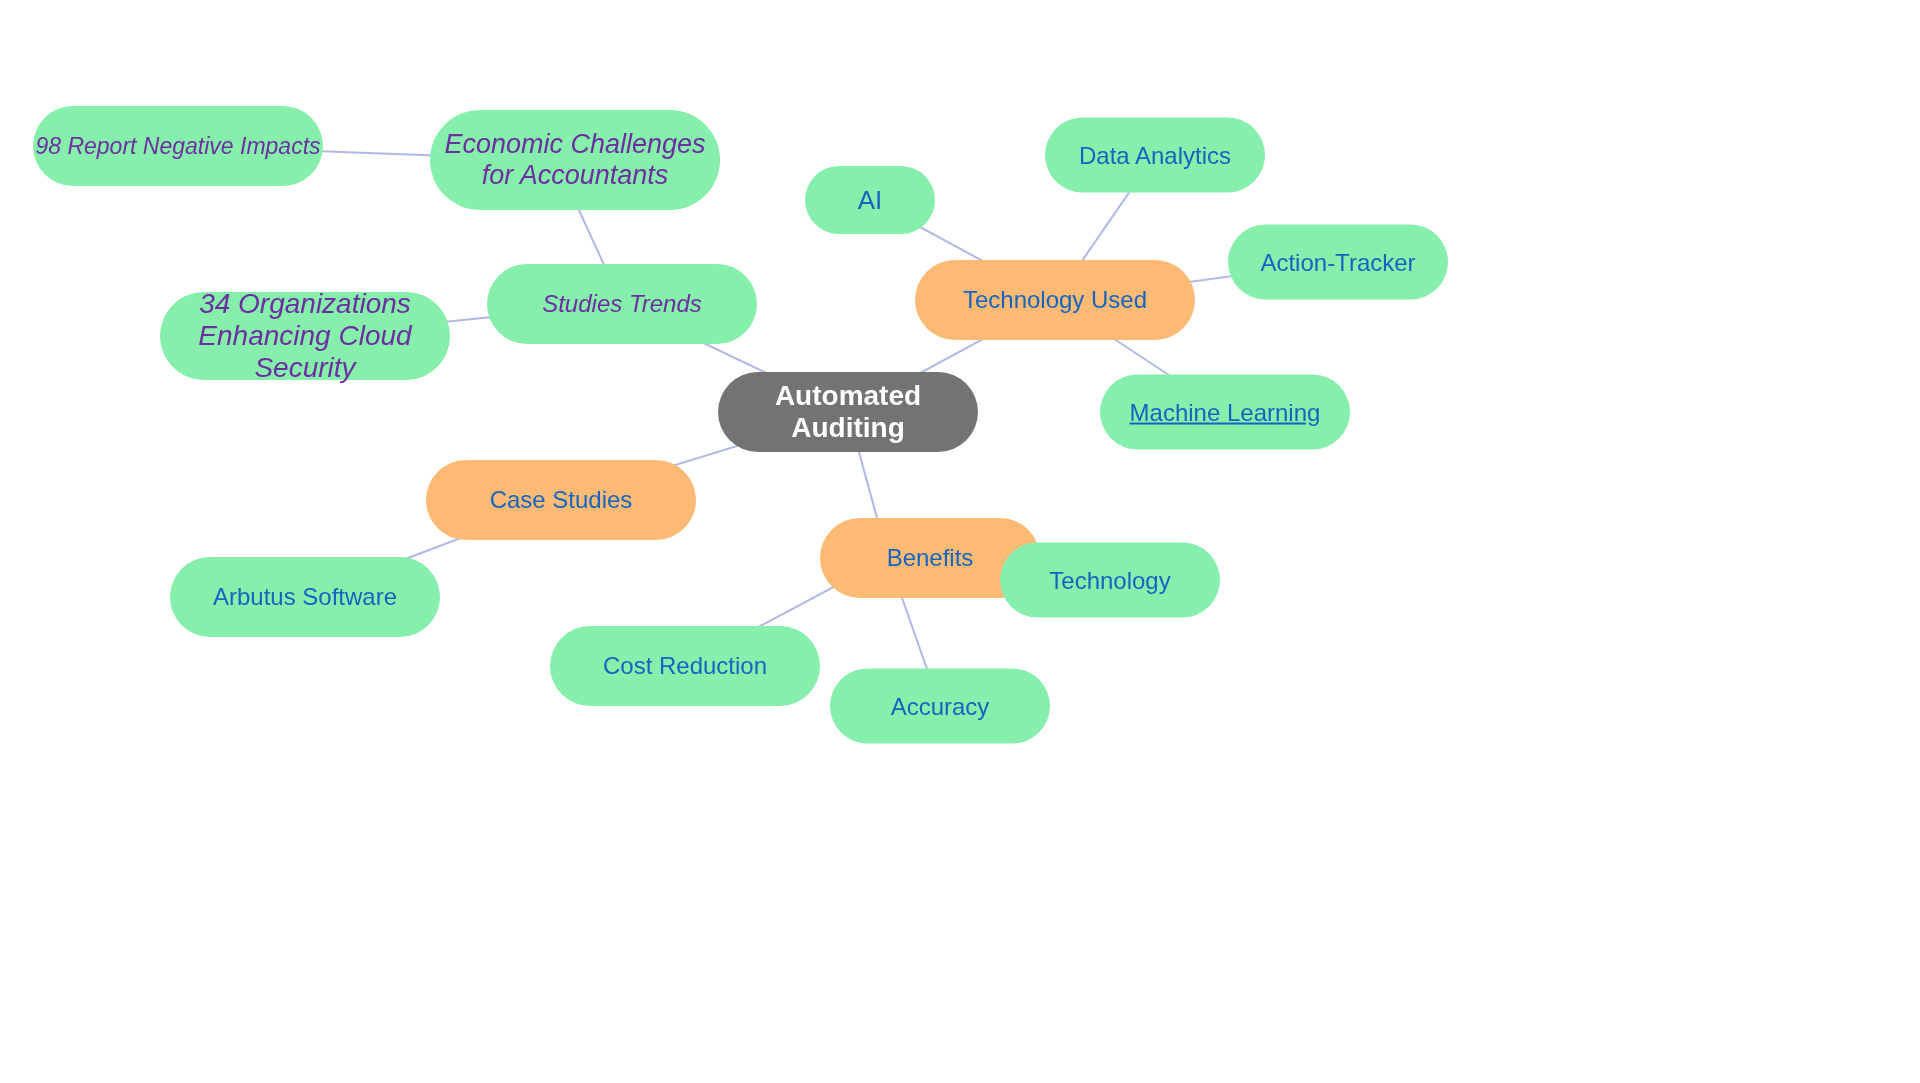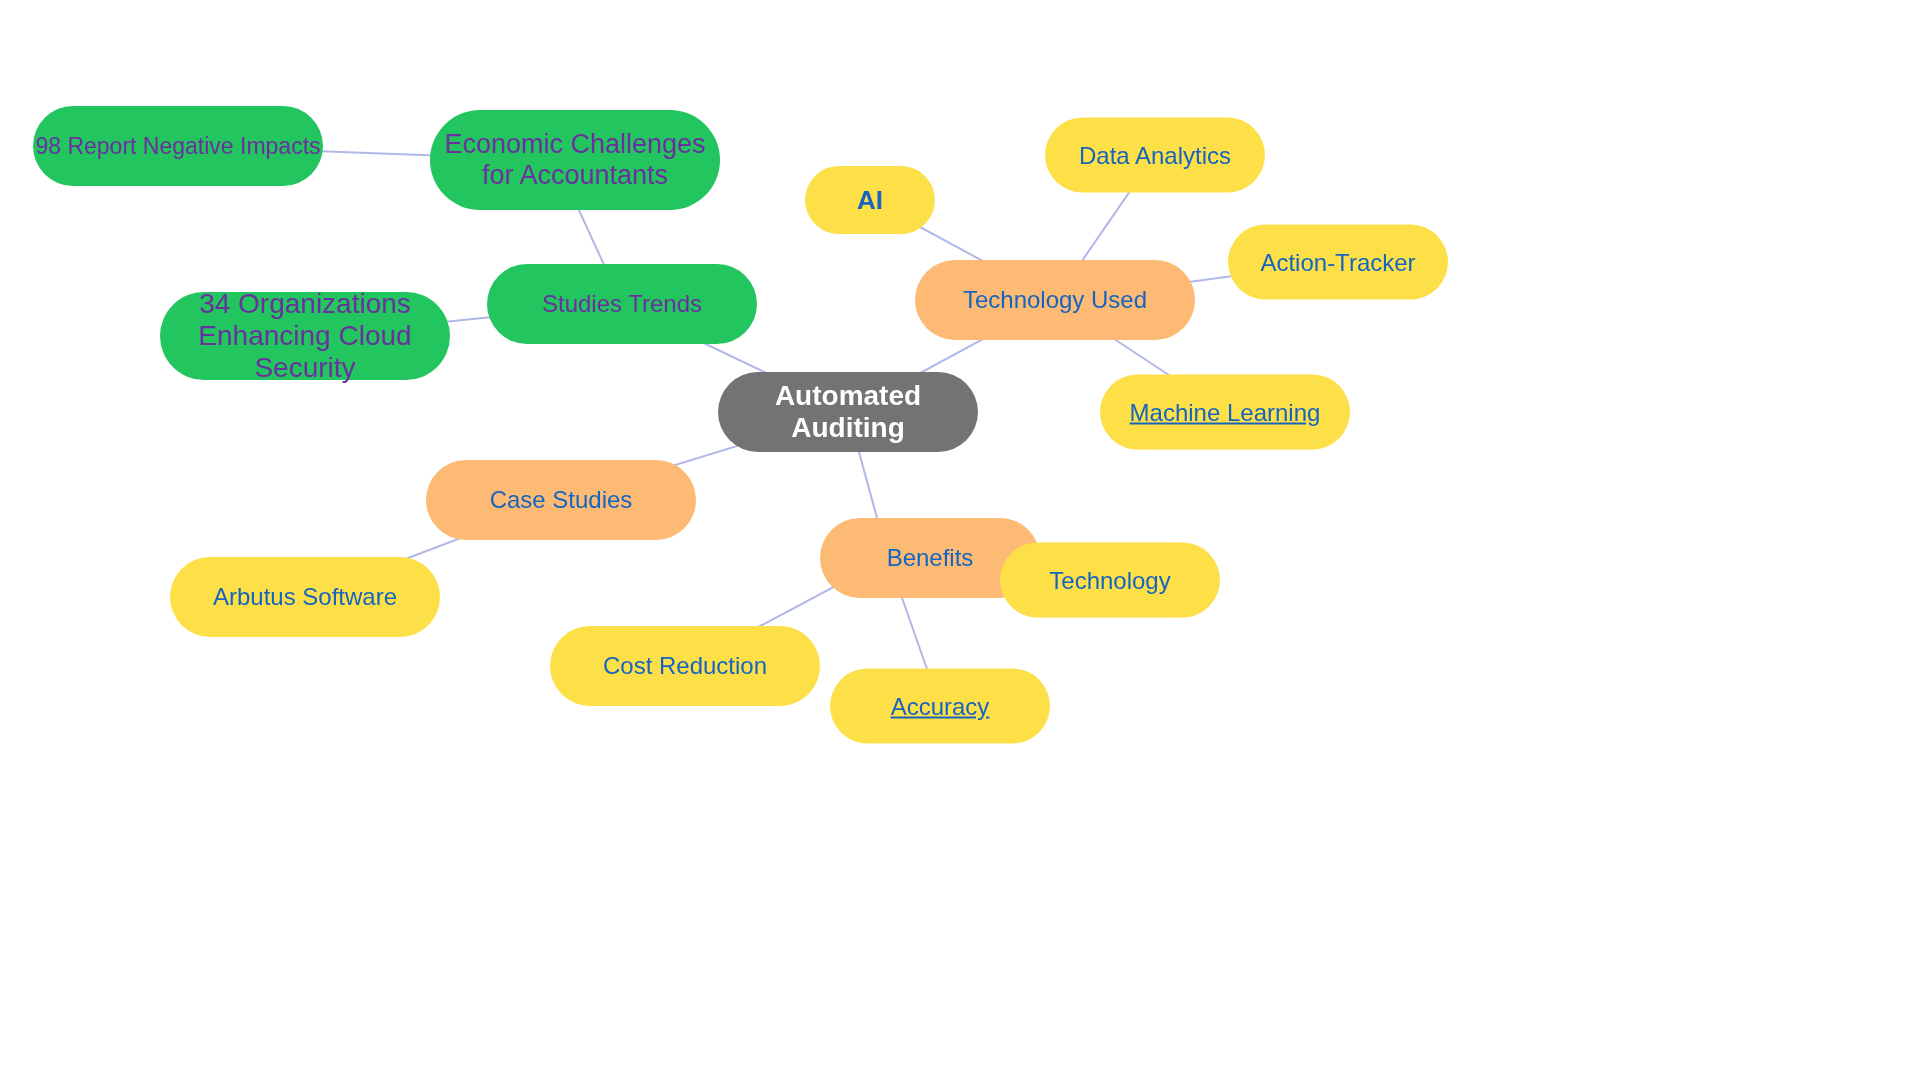--- a/index.html
+++ b/index.html
@@ -32,31 +32,32 @@
     .node-center {
       background: #737373;
       color: #ffffff;
       font-size: 28px;
       font-weight: 600;
       width: 260px;
       height: 80px;
       border-radius: 40px;
     }
     .node-purple {
-      background: #22c55e;
+      background: #86efac;
       color: #6b2fa0;
       border: none;
+      font-style: italic;
     }
     .node-blue {
       background: #fdba74;
       color: #1565c0;
       border: none;
     }
     .node-blue-light {
-      background: #fde047;
+      background: #86efac;
       color: #1565c0;
       border: none;
     }
     .node-lg {
       font-size: 26px;
       width: 320px;
       height: 90px;
     }
     .node-md {
       font-size: 24px;
@@ -65,21 +66,20 @@
     }
     .node-sm {
       font-size: 24px;
       width: 220px;
       height: 75px;
     }
     .node-xs {
       font-size: 22px;
       width: 180px;
       height: 70px;
-      font-weight: bold;
     }
   </style>
 </head>
 <body>
 
 <svg id="mindmap-lines" xmlns="http://www.w3.org/2000/svg">
 
   <line x1="848" y1="412" x2="622" y2="304" stroke="#b0b8e8" stroke-width="2"></line>
 
   <line x1="622" y1="304" x2="556" y2="160" stroke="#b0b8e8" stroke-width="2"></line>
@@ -134,13 +134,13 @@
 <div class="node node-blue-light node-sm" style="left: 1338px; top: 262px;">Action-Tracker</div>
 
 <div class="node node-blue-light node-sm" style="left: 1225px; top: 412px; width: 250px; text-decoration: underline;">Machine Learning</div>
 
 <div class="node node-blue node-md" style="left: 930px; top: 558px; width: 220px;">Benefits</div>
 
 <div class="node node-blue-light node-sm" style="left: 1110px; top: 580px;">Technology</div>
 
 <div class="node node-blue-light node-md" style="left: 685px; top: 666px;">Cost Reduction</div>
 
-<div class="node node-blue-light node-sm" style="left: 940px; top: 706px; text-decoration: underline;">Accuracy</div>
+<div class="node node-blue-light node-sm" style="left: 940px; top: 706px;">Accuracy</div>
 
 </body></html>

